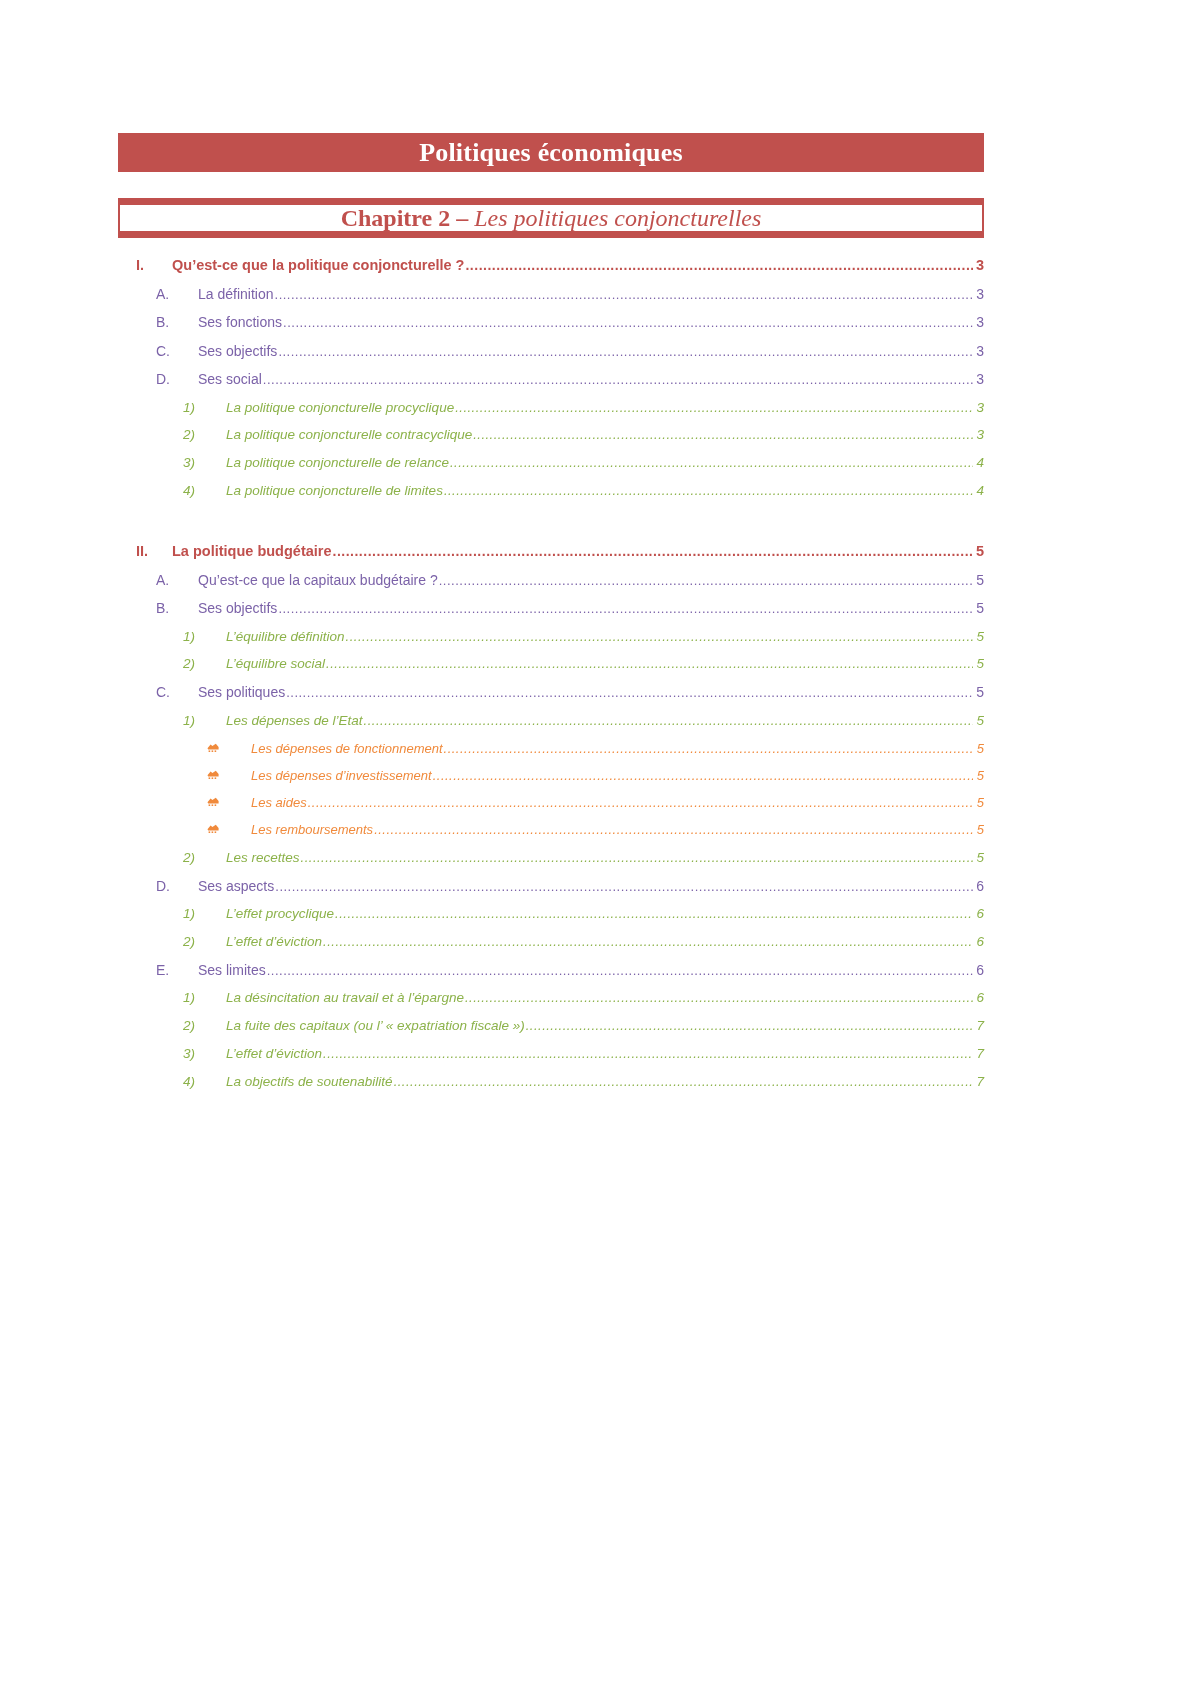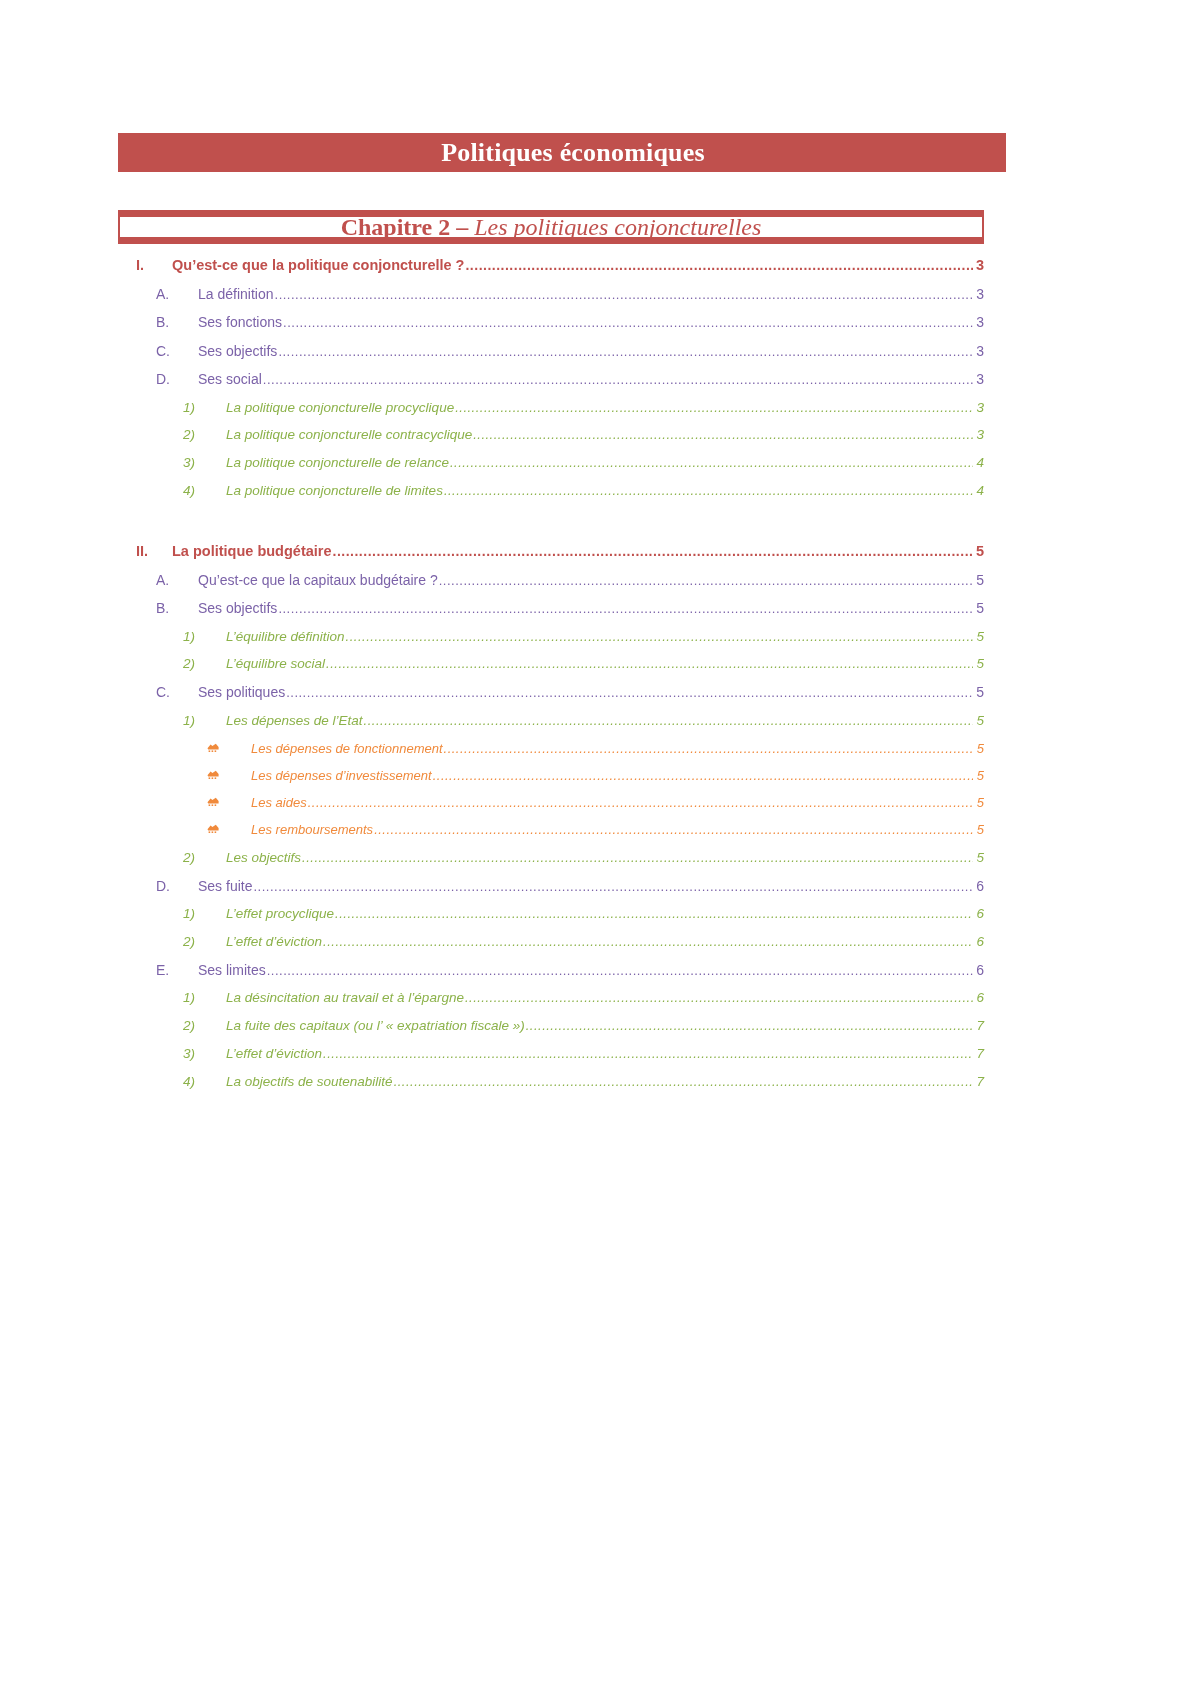--- a/index.html
+++ b/index.html
@@ -29,38 +29,37 @@
   .doc-title-bar {
     position: absolute;
     left: 118px;
     top: 133px;
     width: 866px;
     height: 39px;
     background: #C0504D;
     display: flex;
     align-items: center;
     justify-content: center;
-    padding-left: 22px;
   }
   .doc-title-text {
     color: #ffffff;
     font-family: "Liberation Serif", serif;
     font-weight: bold;
     font-size: 26px;
     letter-spacing: 0.2px;
     line-height: 1;
   }
 
   
   .chapter-box {
     position: absolute;
     left: 118px;
-    top: 210px;
+    top: 198px;
     width: 866px;
-    height: 34px;
+    height: 40px;
     border-top: 7px solid #C0504D;
     border-bottom: 7px solid #C0504D;
     border-left: 2px solid #C0504D;
     border-right: 2px solid #C0504D;
     background: #ffffff;
     box-sizing: border-box;
     display: flex;
     align-items: center;
     justify-content: center;
   }
@@ -328,27 +327,27 @@
               <rect x="2.6" y="7.4" width="1.6" height="1.6" fill="currentColor"></rect>
               <rect x="5.6" y="7.4" width="1.6" height="1.6" fill="currentColor"></rect>
               <rect x="8.6" y="7.4" width="1.6" height="1.6" fill="currentColor"></rect>
             </svg></span></span>
         <span class="toc-label">Les remboursements</span>
         <span class="toc-leader"></span>
         <span class="toc-page">5</span>
       </div>
       <div class="toc-entry lvl3">
         <span class="toc-num">2)</span>
-        <span class="toc-label">Les objectifs</span>
+        <span class="toc-label">Les recettes</span>
         <span class="toc-leader"></span>
         <span class="toc-page">5</span>
       </div>
       <div class="toc-entry lvl2">
         <span class="toc-num">D.</span>
-        <span class="toc-label">Ses fuite</span>
+        <span class="toc-label">Ses aspects</span>
         <span class="toc-leader"></span>
         <span class="toc-page">6</span>
       </div>
       <div class="toc-entry lvl3">
         <span class="toc-num">1)</span>
         <span class="toc-label">L’effet procyclique</span>
         <span class="toc-leader"></span>
         <span class="toc-page">6</span>
       </div>
       <div class="toc-entry lvl3">

